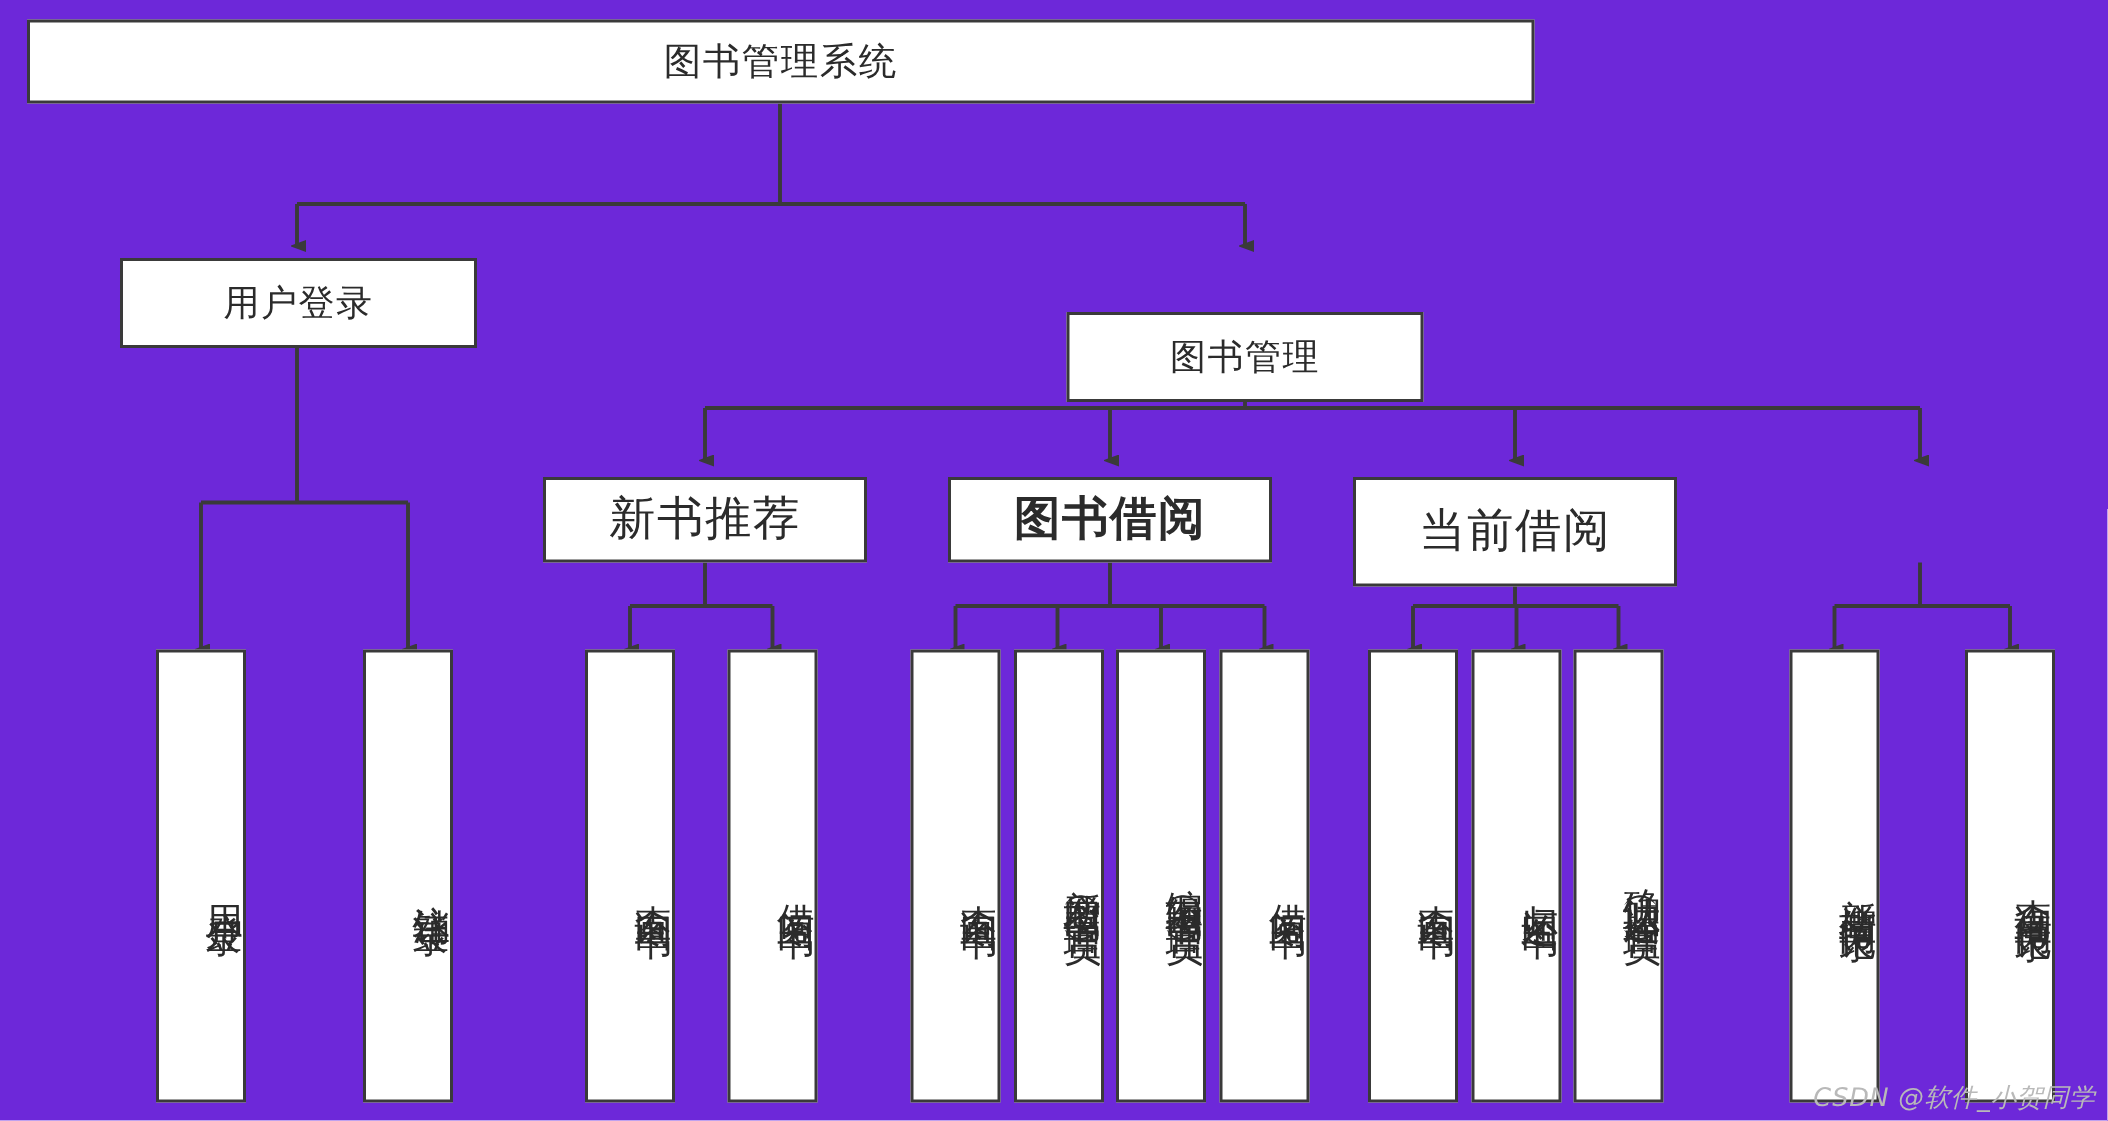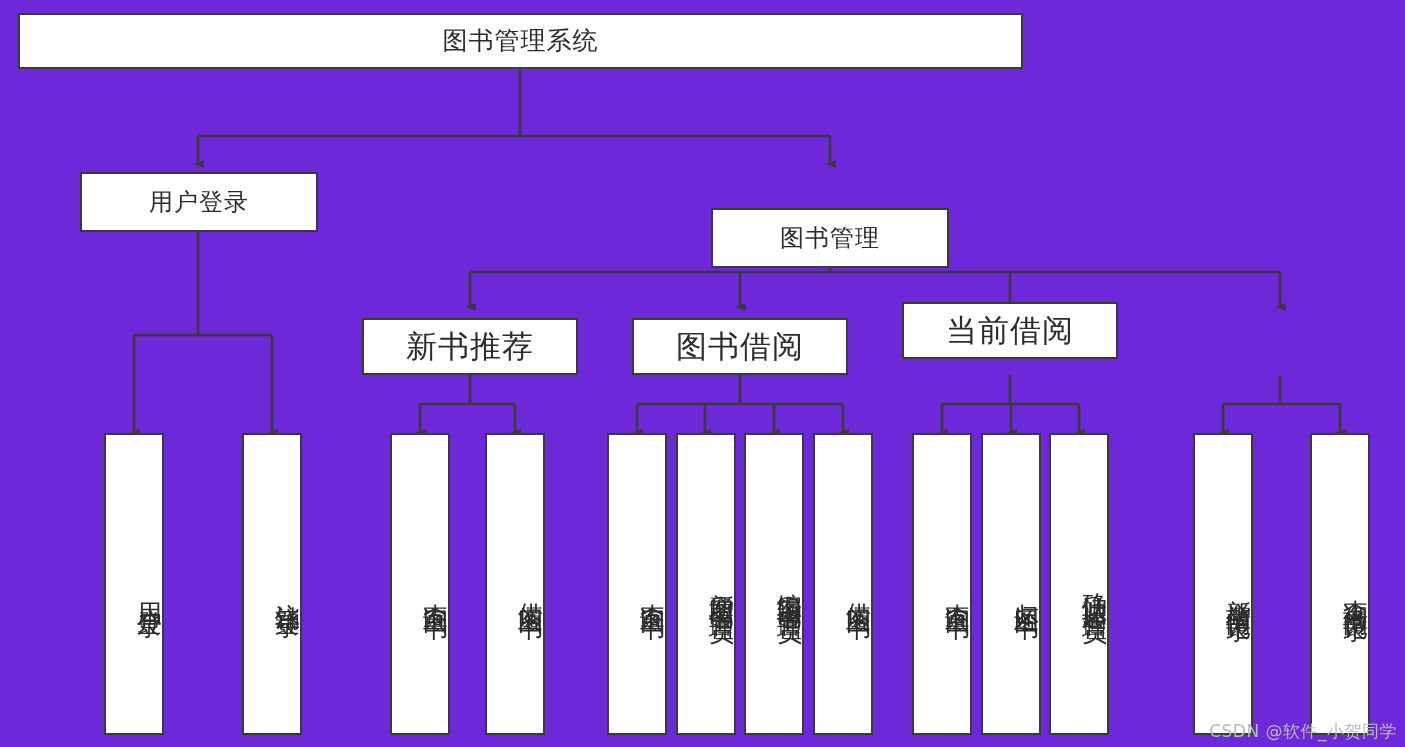--- a/index.html
+++ b/index.html
@@ -58,20 +58,21 @@
   }
   #watermark {
     position: absolute;
     right: 8px;
     bottom: 4px;
     font-size: 17px;
     color: #b9b9b9;
     letter-spacing: 0.5px;
     z-index: 5;
     white-space: nowrap;
+    font-style: italic;
   }
 </style>
 </head>
 <body>
 
 <div id="canvas">
 
   <svg id="edges" viewBox="0 0 1405 747" xmlns="http://www.w3.org/2000/svg">
     <defs>
       <marker id="arrow" markerWidth="10" markerHeight="10" refX="4" refY="6" orient="auto" markerUnits="userSpaceOnUse">
@@ -131,24 +132,24 @@
   <div class="node level2" style="left:80px; top:172px; width:238px; height:60px;">
     <span>用户登录</span>
   </div>
   <div class="node level2" style="left:711px; top:172px; width:238px; height:60px;margin-top:36px;">
     <span>图书管理</span>
   </div>
 
   <div class="node level3" style="left:362px; top:318px; width:216px; height:57px;">
     <span>新书推荐</span>
   </div>
-  <div class="node level3" style="left:632px; top:318px; width:216px; height:57px;">
+  <div class="node level3" style="left:632px; top:318px; width:216px; height:57px;font-weight:bold;">
     <span>图书借阅</span>
   </div>
-  <div class="node level3" style="left:902px; top:302px; width:216px; height:57px;">
+  <div class="node level3" style="left:902px; top:318px; width:216px; height:73px;">
     <span>当前借阅</span>
   </div>
 
   <div class="node leaf" style="left:104px; top:433px; width:60px; height:302px;">
     <span class="leaf-label">用户登录</span>
   </div>
   <div class="node leaf" style="left:242px; top:433px; width:60px; height:302px;">
     <span class="leaf-label">注销登录</span>
   </div>
 

